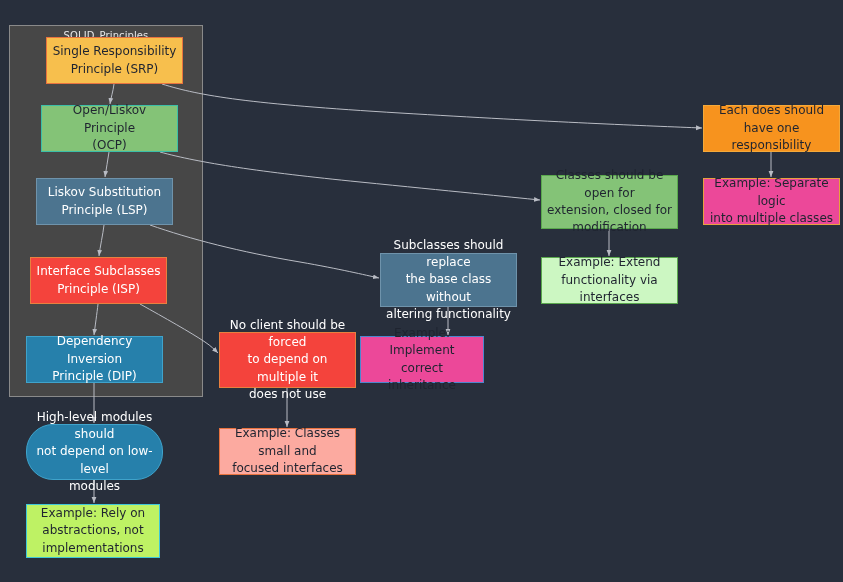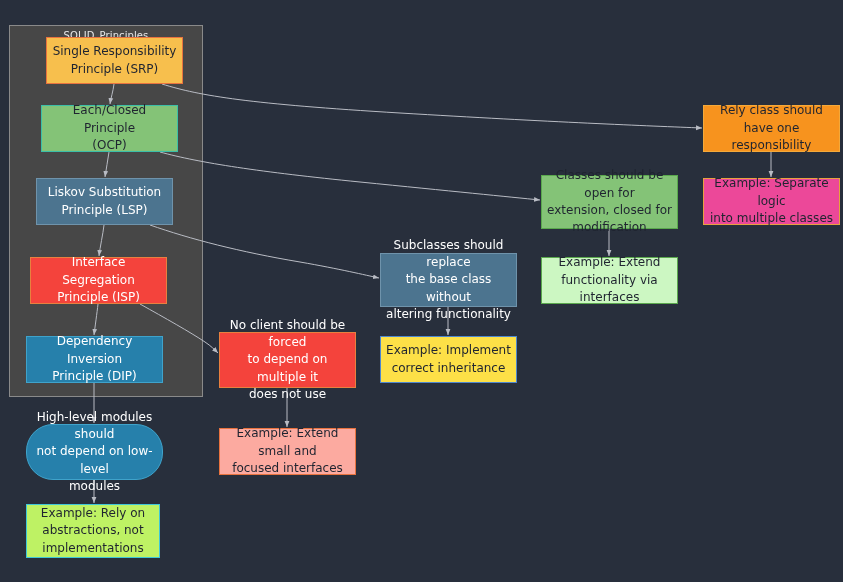--- a/index.html
+++ b/index.html
@@ -99,68 +99,68 @@
         <path d="M 94 480 L 94 503" fill="none" stroke="#b9bcc4" stroke-width="1" marker-end="url(#arrowhead)"></path>
       </g>
   </svg>
 
   <div id="nodes-group">
       <div class="node" style="left: 46px; top: 37px; width: 137px; height: 47px; background: rgb(247, 191, 77); border-color: rgb(232, 115, 63); color: rgb(31, 36, 48);">
         <span class="label">Single Responsibility
 Principle (SRP)</span>
       </div>
       <div class="node" style="left: 41px; top: 105px; width: 137px; height: 47px; background: rgb(132, 195, 119); border-color: rgb(59, 191, 168); color: rgb(31, 36, 48);">
-        <span class="label">Each/Closed Principle
+        <span class="label">Open/Liskov Principle
 (OCP)</span>
       </div>
       <div class="node" style="left: 36px; top: 178px; width: 137px; height: 47px; background: rgb(76, 116, 143); border-color: rgb(111, 147, 171); color: rgb(255, 255, 255);">
         <span class="label">Liskov Substitution
 Principle (LSP)</span>
       </div>
       <div class="node" style="left: 30px; top: 257px; width: 137px; height: 47px; background: rgb(244, 67, 60); border-color: rgb(232, 128, 63); color: rgb(255, 255, 255);">
-        <span class="label">Interface Segregation
+        <span class="label">Interface Subclasses
 Principle (ISP)</span>
       </div>
       <div class="node" style="left: 26px; top: 336px; width: 137px; height: 47px; background: rgb(38, 128, 171); border-color: rgb(63, 163, 203); color: rgb(255, 255, 255);">
         <span class="label">Dependency Inversion
 Principle (DIP)</span>
       </div>
       <div class="node" style="left: 703px; top: 105px; width: 137px; height: 47px; background: rgb(247, 147, 30); border-color: rgb(244, 169, 58); color: rgb(31, 36, 48);">
-        <span class="label">Rely class should have one
+        <span class="label">Each does should have one
 responsibility</span>
       </div>
       <div class="node" style="left: 703px; top: 178px; width: 137px; height: 47px; background: #ec4899; border-color: rgb(232, 161, 63); color: rgb(31, 36, 48);">
         <span class="label">Example: Separate logic
 into multiple classes</span>
       </div>
       <div class="node" style="left: 541px; top: 175px; width: 137px; height: 54px; background: rgb(132, 195, 119); border-color: rgb(90, 168, 77); color: rgb(31, 36, 48);">
         <span class="label">Classes should be open for
 extension, closed for
 modification</span>
       </div>
       <div class="node" style="left: 541px; top: 257px; width: 137px; height: 47px; background: rgb(204, 247, 194); border-color: rgb(90, 168, 77); color: rgb(31, 36, 48);">
         <span class="label">Example: Extend
 functionality via interfaces</span>
       </div>
       <div class="node" style="left: 380px; top: 253px; width: 137px; height: 54px; background: rgb(76, 116, 143); border-color: rgb(111, 147, 171); color: rgb(255, 255, 255);">
         <span class="label">Subclasses should replace
 the base class without
 altering functionality</span>
       </div>
-      <div class="node" style="left: 380px; top: 336px; width: 137px; height: 47px; background: #fde047; border-color: rgb(76, 134, 207); color: rgb(31, 36, 48);">
+      <div class="node" style="left: 360px; top: 336px; width: 124px; height: 47px; background: #ec4899; border-color: rgb(76, 134, 207); color: rgb(31, 36, 48);">
         <span class="label">Example: Implement
 correct inheritance</span>
       </div>
       <div class="node" style="left: 219px; top: 332px; width: 137px; height: 56px; background: rgb(244, 67, 60); border-color: rgb(232, 128, 63); color: rgb(255, 255, 255);">
         <span class="label">No client should be forced
 to depend on multiple it
 does not use</span>
       </div>
       <div class="node" style="left: 219px; top: 428px; width: 137px; height: 47px; background: rgb(252, 170, 160); border-color: rgb(232, 115, 63); color: rgb(31, 36, 48);">
-        <span class="label">Example: Extend small and
+        <span class="label">Example: Classes small and
 focused interfaces</span>
       </div>
       <div class="node" style="left: 26px; top: 424px; width: 137px; height: 56px; background: rgb(38, 128, 171); border-color: rgb(63, 163, 203); color: rgb(255, 255, 255); border-radius: 27px;">
         <span class="label">High-level modules should
 not depend on low-level
 modules</span>
       </div>
       <div class="node" style="left: 26px; top: 504px; width: 134px; height: 54px; background: #bef264; border-color: rgb(63, 199, 216); color: rgb(31, 36, 48);">
         <span class="label">Example: Rely on
 abstractions, not

